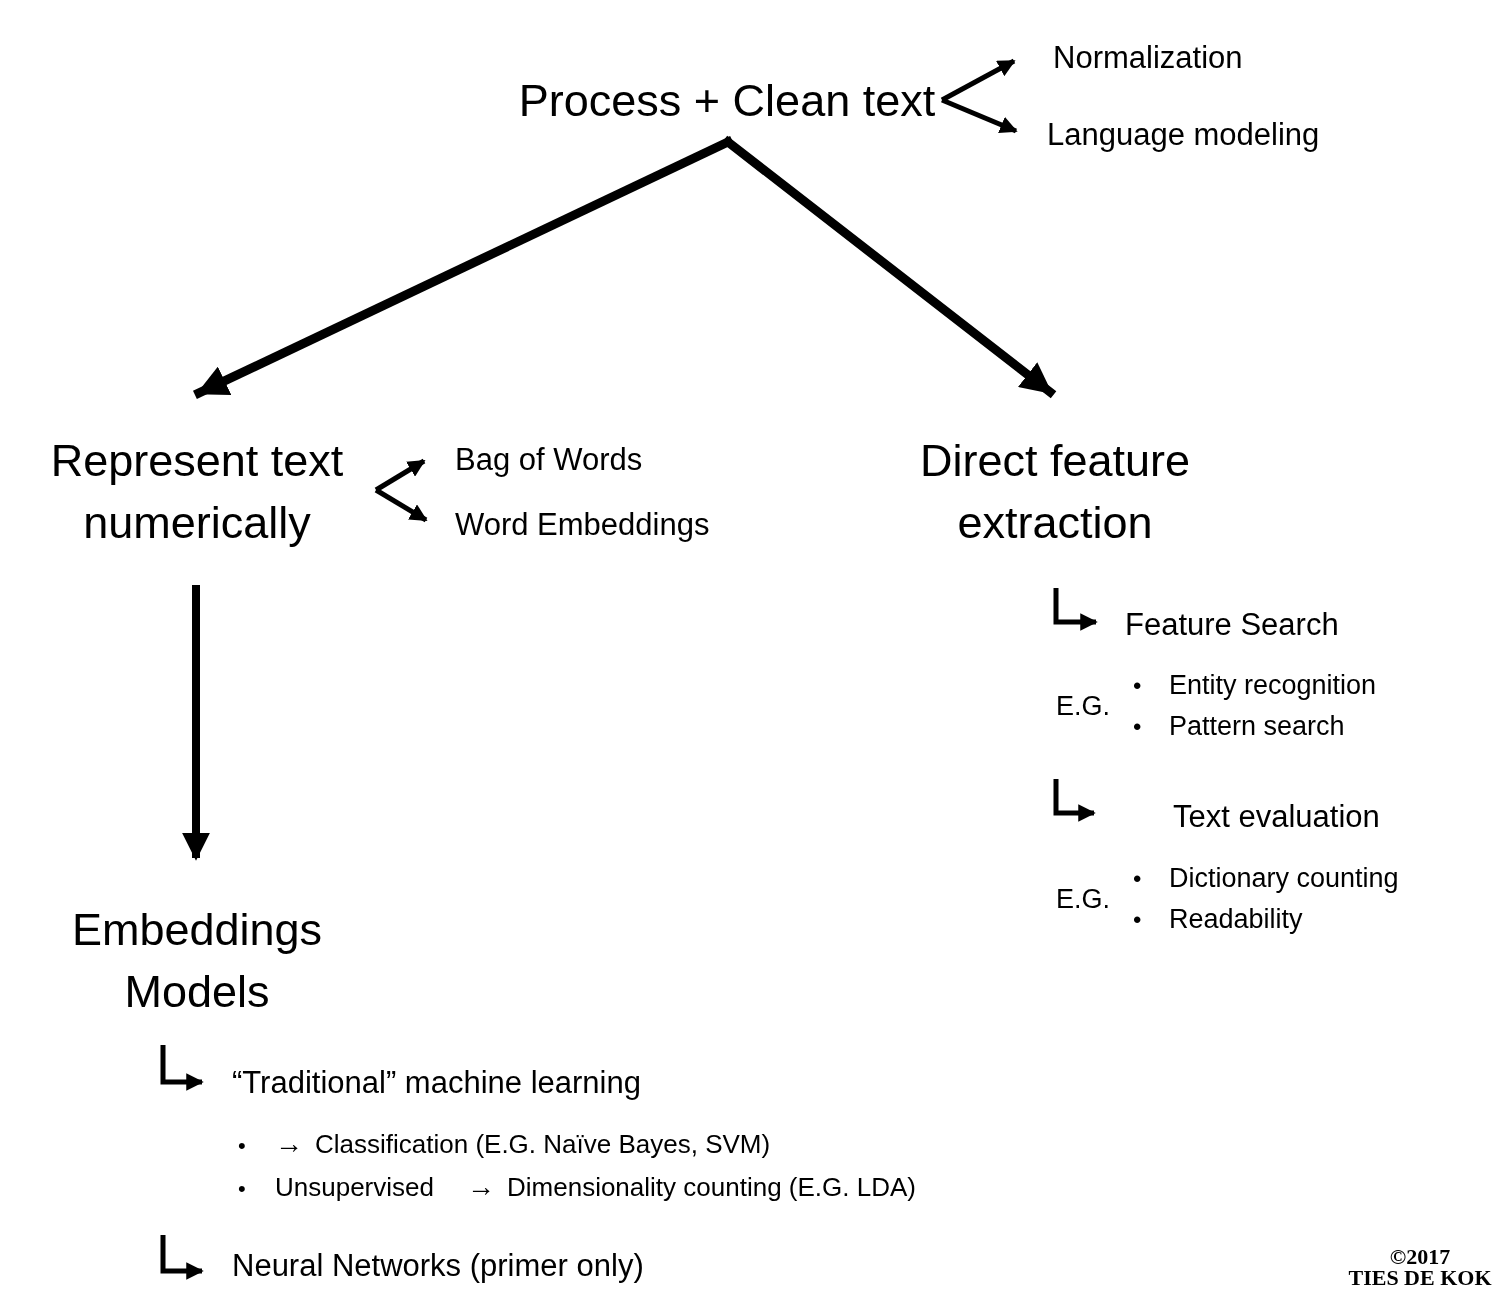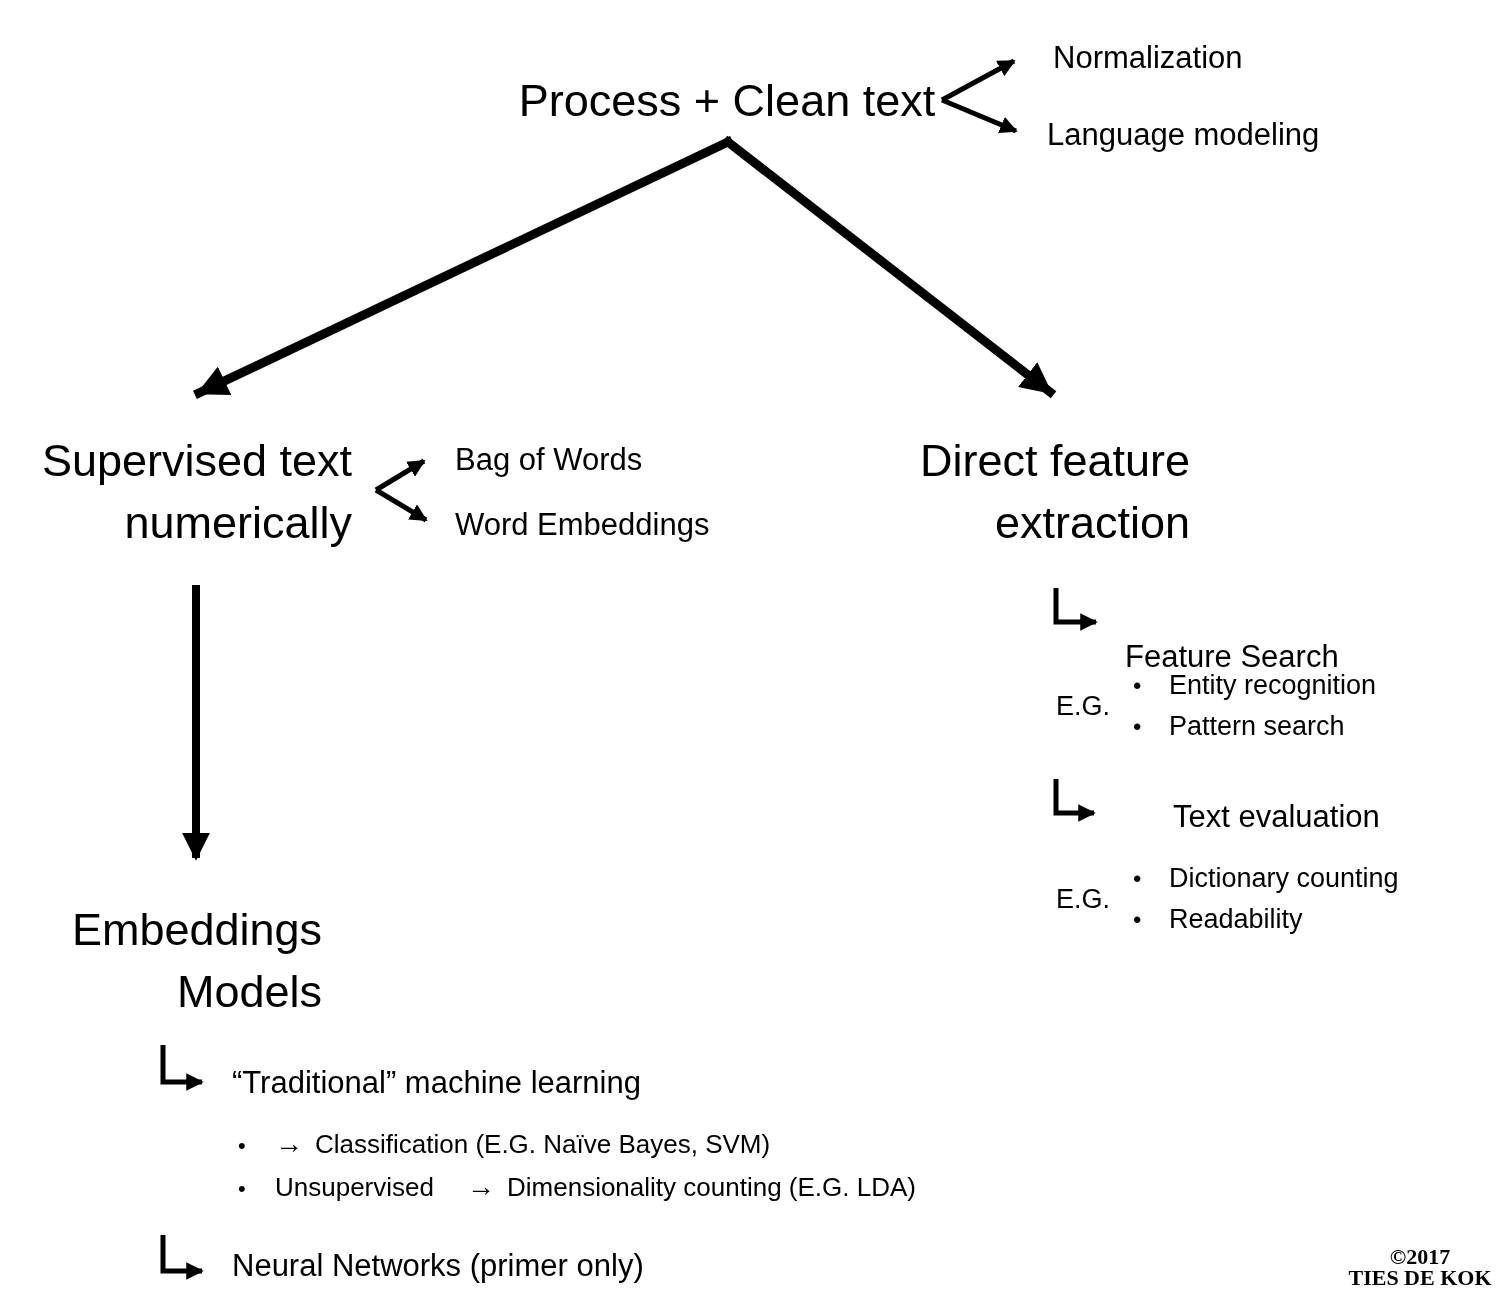--- a/index.html
+++ b/index.html
@@ -18,21 +18,21 @@
   }
   .abs { position: absolute; }
   svg.arrow-layer {
     position: absolute;
     left: 0; top: 0;
     width: 1500px;
     height: 1298px;
   }
   .node-big {
     transform: translate(-50%, -50%);
-    text-align: right;
+    text-align: center;
     font-size: 45px;
     line-height: 62px;
     white-space: nowrap;
   }
   .vmid { transform: translateY(-50%); white-space: nowrap; }
   .label-lg { font-size: 31px; }
   .eg-label { font-size: 27px; }
   .example-list .row {
     display: flex;
     align-items: baseline;
@@ -91,33 +91,33 @@
     <polyline points="163,1045 163,1082 202,1082" fill="none" stroke="#000000" stroke-width="5" marker-end="url(#head)"></polyline>
     <polyline points="163,1235 163,1271 202,1271" fill="none" stroke="#000000" stroke-width="5" marker-end="url(#head)"></polyline>
   </svg>
 
   <div class="abs node-big" style="left:727px; top:101px;">Process + Clean text</div>
 
   <div class="abs vmid label-lg" style="left:1047px; top:58px;margin-left:6px;">Normalization</div>
   <div class="abs vmid label-lg" style="left:1047px; top:135px;">Language modeling</div>
 
   <div class="abs node-big" style="left:197px; top:492px;">
-    <div>Supervised text</div>
+    <div>Represent text</div>
     <div>numerically</div>
   </div>
 
   <div class="abs vmid label-lg" style="left:455px; top:460px;">Bag of Words</div>
   <div class="abs vmid label-lg" style="left:455px; top:525px;">Word Embeddings</div>
 
   <div class="abs node-big" style="left:1055px; top:492px;">
     <div>Direct feature</div>
     <div>extraction</div>
   </div>
 
-  <div class="abs vmid label-lg" style="left:1125px; top:625px;margin-top:32px;">Feature Search</div>
+  <div class="abs vmid label-lg" style="left:1125px; top:625px;">Feature Search</div>
   <div class="abs vmid eg-label" style="left:1056px; top:706px;">E.G.</div>
   <div class="abs vmid example-list" style="left:1133px; top:706px;">
     <div class="row">
       <span class="bullet">•</span>
       <span>Entity recognition</span>
     </div>
     <div class="row">
       <span class="bullet">•</span>
       <span>Pattern search</span>
     </div>

